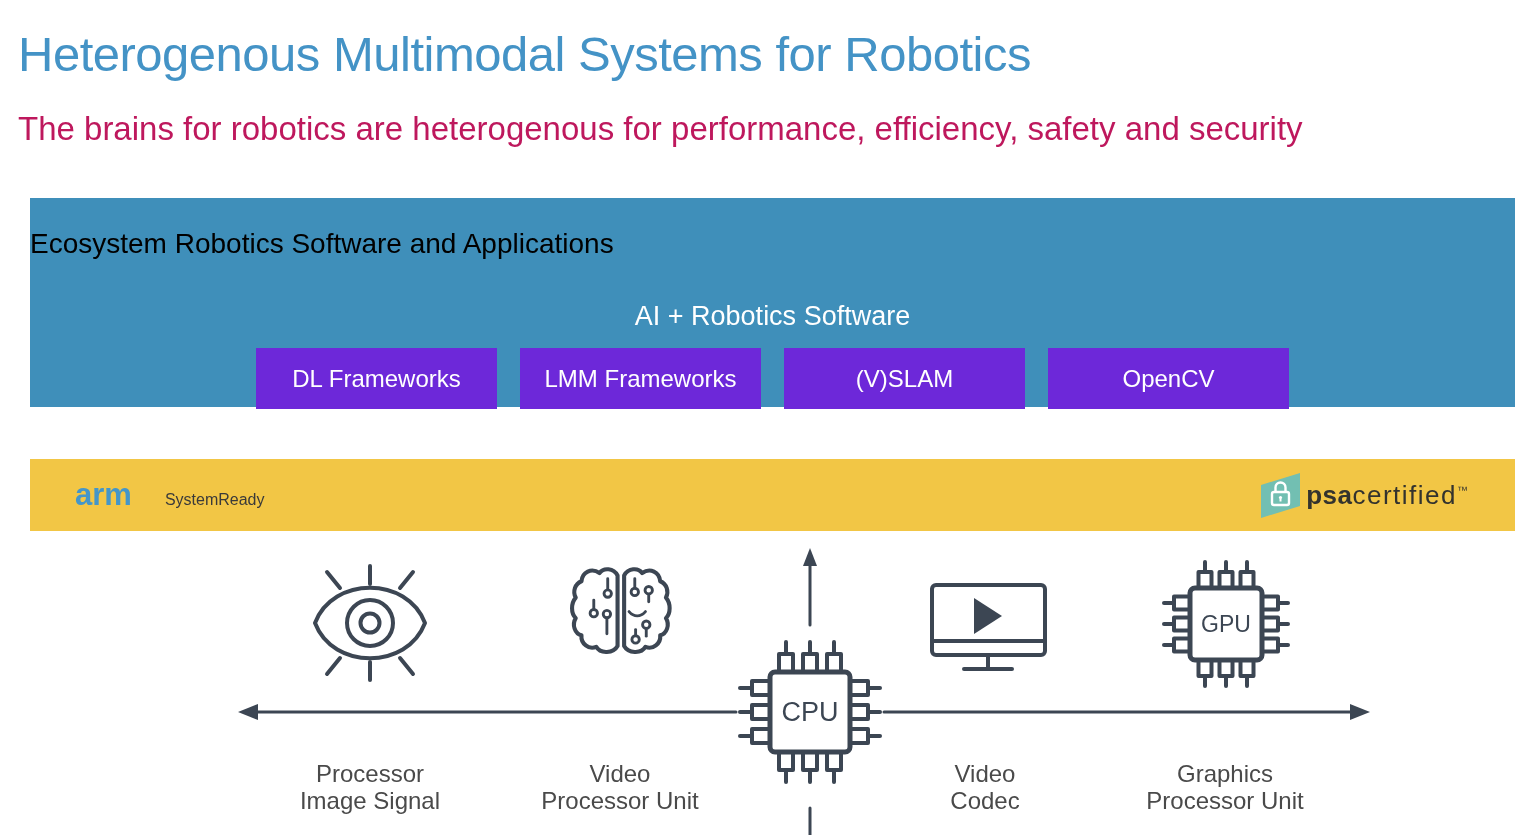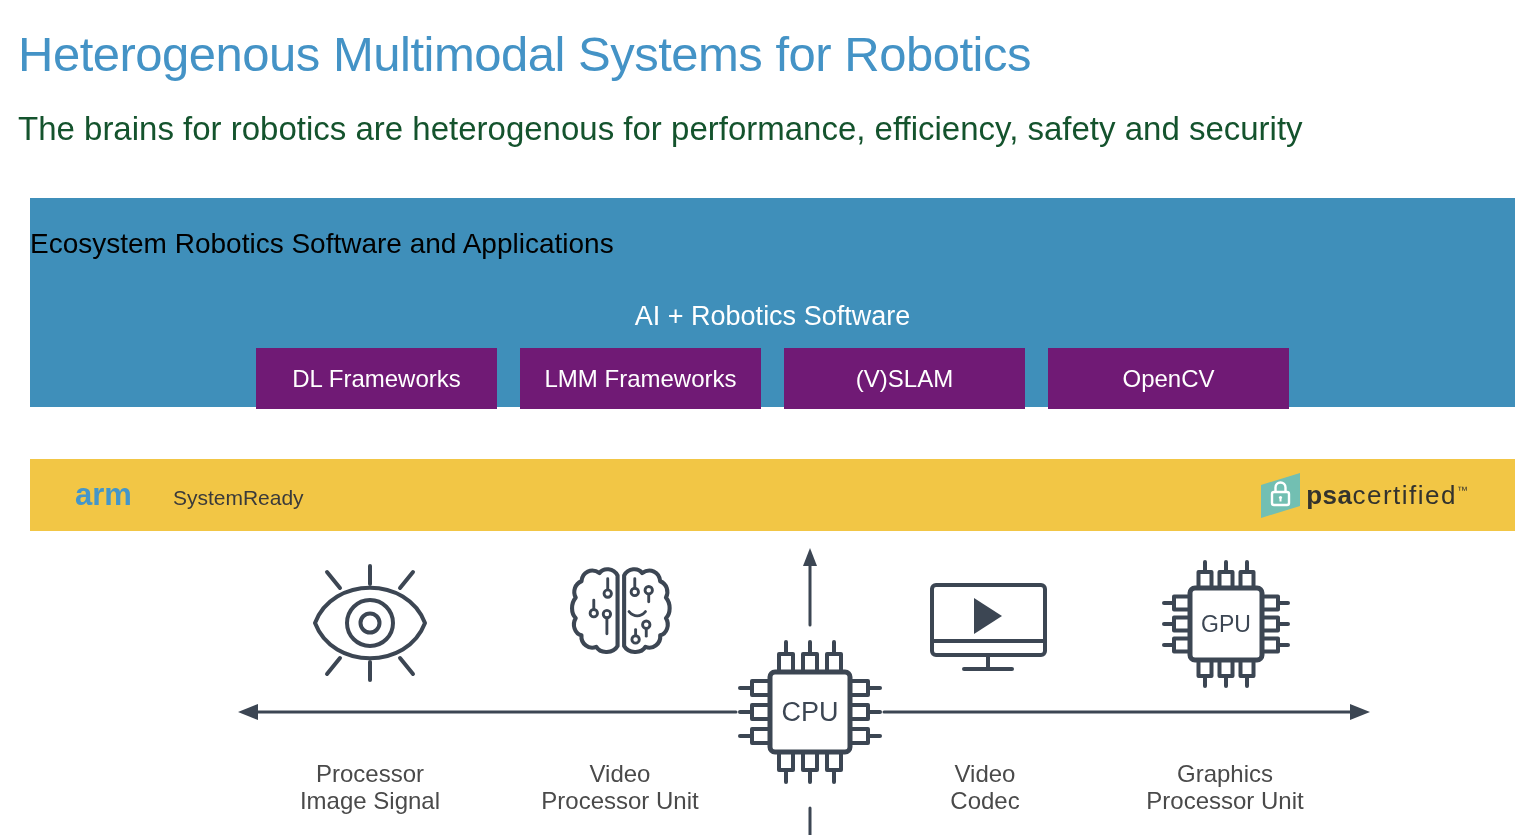--- a/index.html
+++ b/index.html
@@ -6,41 +6,41 @@
   .slide {
     position:relative; width:1536px; height:835px; background:#ffffff;
     font-family:"Liberation Sans", sans-serif; overflow:hidden;
   }
   .title {
     position:absolute; left:18px; top:26px; font-size:49px; font-weight:400;
     color:#4493C6; letter-spacing:-0.5px; white-space:nowrap;
   }
   .subtitle {
     position:absolute; left:18px; top:110px; font-size:33px; font-weight:400;
-    color:#14532d; white-space:nowrap;
+    color:#be185d; white-space:nowrap;
   }
   .bar { position:absolute; left:30px; width:1485px; box-sizing:border-box; }
   .bar-ecosystem {
     top:198px; height:92px; background:#3F8FBA; color:#000000;
     display:flex; align-items:center; justify-content:flex-start; font-size:28px;
   }
   .bar-ai { top:289px; height:118px; background:#3F8FBA; color:#ffffff; }
   .bar-ai-title { text-align:center; padding-top:12px; font-size:27px; }
   .framework-row { display:flex; justify-content:center; gap:23px; margin-top:16px; }
   .framework-box {
-    width:241px; height:61px; background:#701a75; color:#ffffff;
+    width:241px; height:61px; background:#6d28d9; color:#ffffff;
     display:flex; align-items:center; justify-content:center; font-size:24px;
   }
   .bar-foundation { top:459px; height:72px; background:#F2C645; }
   .arm-logo {
     position:absolute; left:45px; top:50%; transform:translateY(-50%);
     display:flex; align-items:baseline; white-space:nowrap;gap:24px;
   }
   .arm-brand { font-size:31px; font-weight:700; color:#4496C9; }
-  .arm-product { font-size:21px; color:#3A3A3A; margin-left:17px; }
+  .arm-product { font-size:16px; color:#3A3A3A; margin-left:9px; }
   .foundation-label {
     position:absolute; left:50%; top:50%; transform:translate(-50%,-50%);
     font-size:28px; color:#3B3B30; white-space:nowrap;
   }
   .psa-logo {
     position:absolute; right:47px; top:50%; transform:translateY(-50%);
     display:flex; align-items:center; white-space:nowrap;
   }
   .psa-text { font-size:26px; color:#33332E; letter-spacing:1.5px; }
   .psa-text b { font-weight:700; letter-spacing:0.5px; }

